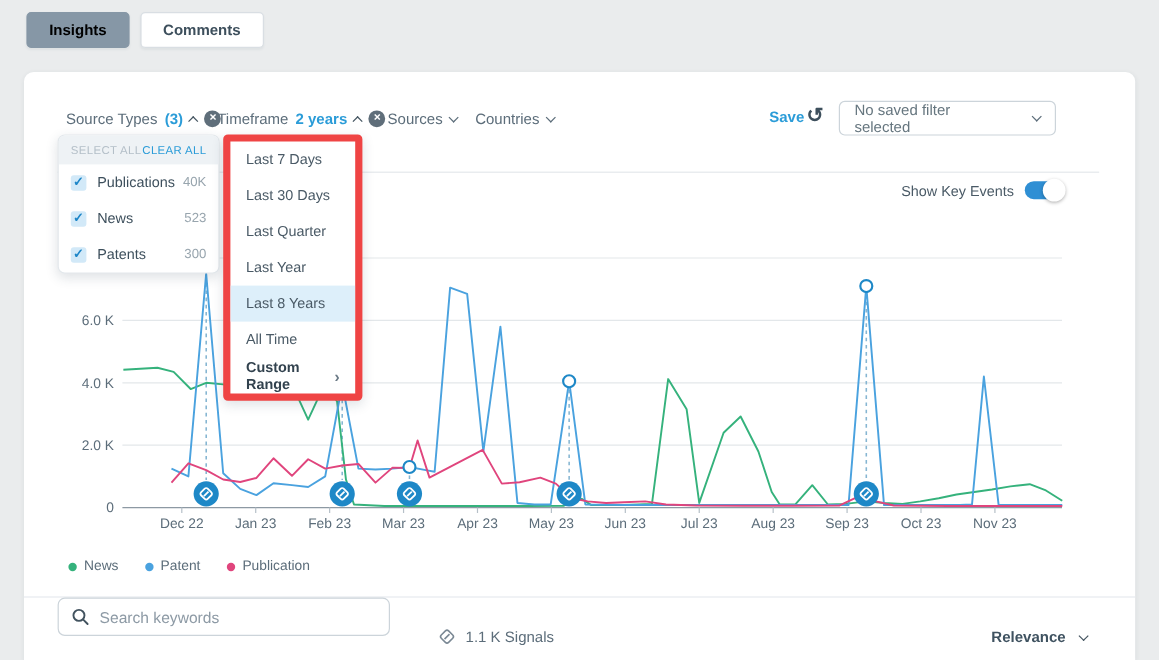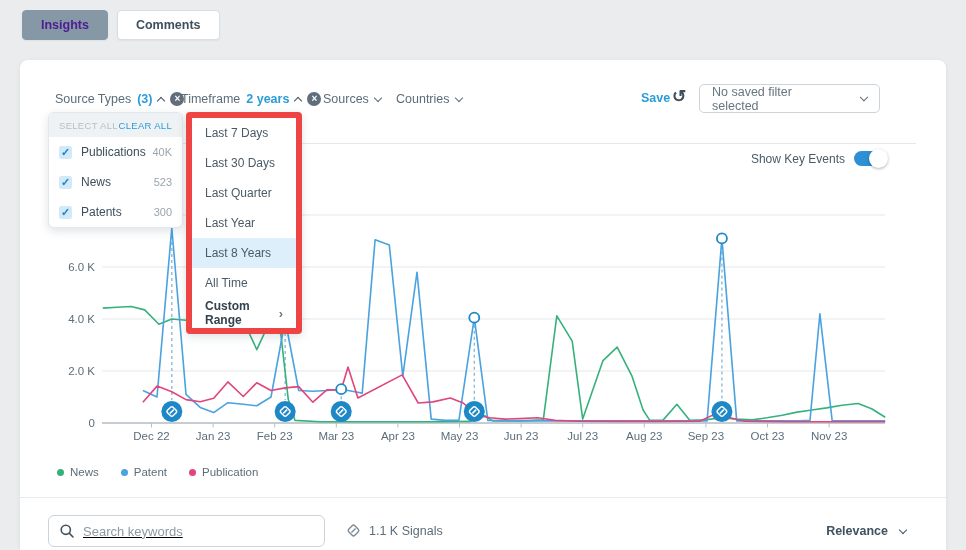--- a/index.html
+++ b/index.html
@@ -4,21 +4,21 @@
 <style>
   * { margin:0; padding:0; box-sizing:border-box; }
   body { font-family:"Liberation Sans", sans-serif; background:#eaeced; }
   .page { position:relative; width:966px; height:550px; overflow:hidden; background:#eaeced; }
 
   
   .tabs { position:absolute; left:22px; top:10px; display:flex; gap:9px; }
   .tab { height:30px; padding:0 18px; background:#fff; border:1px solid #d9dee3; border-radius:4px;
          font-size:12.5px; font-weight:bold; color:#3d4f5c; display:flex; align-items:center;
          box-shadow:0 1px 2px rgba(40,60,80,.06); cursor:pointer; }
-  .tab.active { background:#8697a6; border-color:#8697a6; color:#4c1d95; }
+  .tab.active { background:#8697a6; border-color:#8697a6; color:#000000; }
 
   
   .card { position:absolute; left:20px; top:60px; width:926px; height:490px; background:#fff;
           border-radius:8px 8px 0 0; box-shadow:0 1px 4px rgba(40,60,80,.08); }
 
   
   .fitem { position:absolute; display:flex; align-items:center; gap:6px; font-size:12.5px;
            color:#5c6d7a; cursor:pointer; height:18px; top:90px; }
   .fitem .blue { color:#2b9cd8; font-weight:bold; }
   .chev { display:inline-block; width:6px; height:6px; border-right:1.7px solid #42535f;
@@ -45,26 +45,26 @@
   #chart-svg { position:absolute; left:48px; top:205px; }
 
   
   .legend { position:absolute; left:57px; top:466px; display:flex; gap:22px; font-size:11.5px; color:#5c6d7a; }
   .legend .li { display:flex; align-items:center; gap:6px; cursor:pointer; }
   .legend .dot { width:7px; height:7px; border-radius:50%; }
 
   .divider { position:absolute; left:20px; top:497px; width:926px; border-top:1px solid #e7eaee; }
 
   
-  .searchbox { position:absolute; left:48px; top:515px; width:277px; height:32px; border:1px solid #ccd4da;
-               border-radius:6px; display:flex; align-items:center; padding:0 10px; background:#fff;text-decoration:underline; }
+  .searchbox { position:absolute; left:48px; top:498px; width:277px; height:32px; border:1px solid #ccd4da;
+               border-radius:6px; display:flex; align-items:center; padding:0 10px; background:#fff; }
   .searchbox input { border:none; outline:none; font-size:13px; color:#3d4f5c; width:220px; margin-left:8px;
                      font-family:"Liberation Sans",sans-serif; }
   .searchbox input::placeholder { color:#8d9aa5; }
-  .signals { position:absolute; left:346px; top:523px; display:flex; align-items:center; gap:8px;
+  .signals { position:absolute; left:365px; top:523px; display:flex; align-items:center; gap:8px;
              font-size:12.5px; color:#5c6d7a; }
   .relevance { position:absolute; right:60px; top:524px; display:flex; align-items:center; gap:12px;
                font-size:12.5px; font-weight:bold; color:#3f5260; cursor:pointer; }
 
   
   .src-panel { position:absolute; left:48px; top:112px; width:135px; background:#fff; border:1px solid #e3e8ec;
                border-radius:6px; box-shadow:0 3px 10px rgba(40,60,80,.15); z-index:10; overflow:hidden; }
   .src-head { height:24px; background:#eef2f5; display:flex; align-items:center; justify-content:space-between;
               padding:0 10px; font-size:9.5px; font-weight:normal; letter-spacing:.3px; }
   .src-head .sel-all { color:#b4bfc8; cursor:pointer; }

